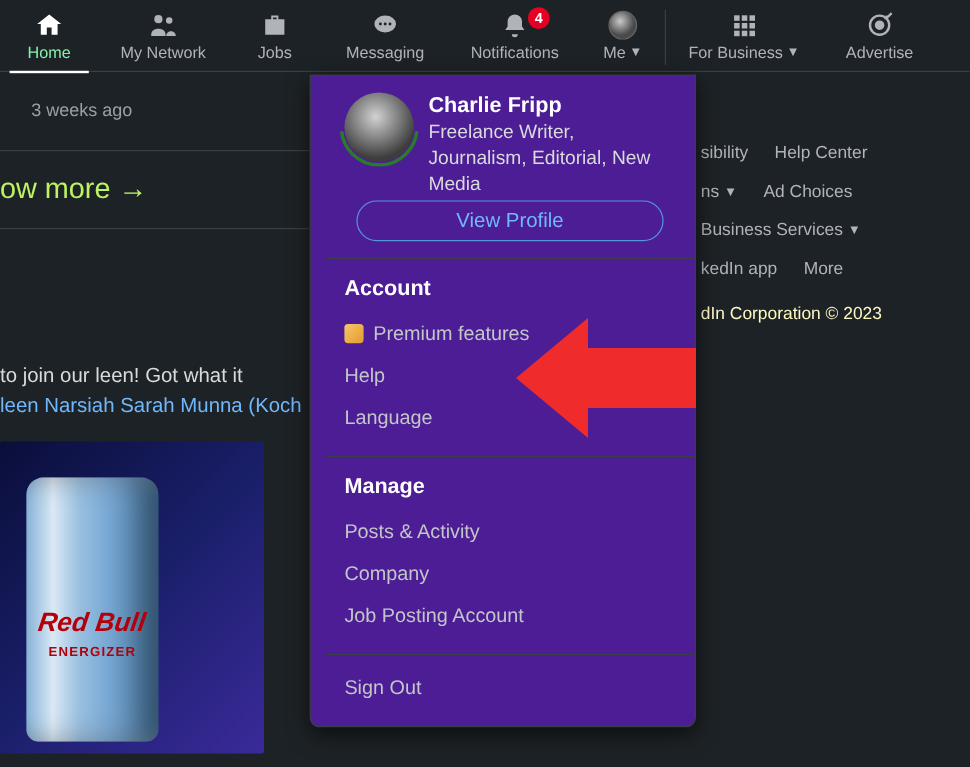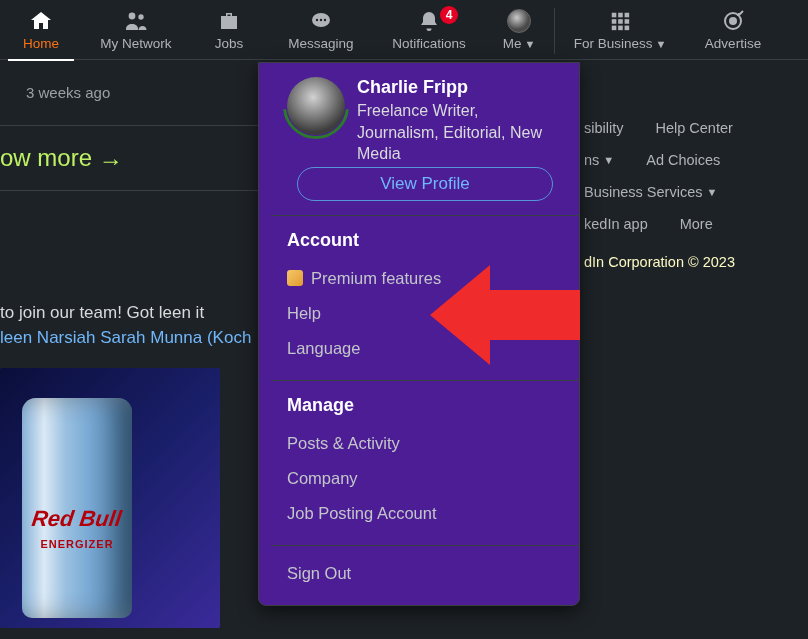--- a/index.html
+++ b/index.html
@@ -28,21 +28,21 @@
     width: 100px;
     color: #b0b3b8;
     font-size: 13.5px;
     cursor: pointer;
     padding-top: 2px;
     position: relative;
   }
   .nav-item.narrow { width: 68px; }
   .nav-item.mid { width: 108px; }
   .nav-item .icon { height: 26px; display:flex; align-items:center; justify-content:center; }
-  .nav-item.active { color: #f97316; }
+  .nav-item.active { color: #86efac; }
   .nav-item.active .underline {
     position: absolute;
     bottom: -10px;
     left: 8px; right: 8px;
     height: 2px;
     background: #ffffff;
   }
   .nav-label { margin-top: 2px; display:flex; align-items:center; gap:3px;}
   .badge {
     position: absolute;
@@ -172,21 +172,21 @@
   
   .footer {
     position: absolute;
     right: 0;
     top: 112px;
     width: 224px;
     color: #b0b3b8;
     font-size: 14.5px;
   }
   .footer-row {
-    display:flex; gap:32px;
+    display:flex; gap:22px;
     padding: 8px 0;
     align-items:center;
   }
   .footer a { color:#b0b3b8; cursor:pointer; display:flex; align-items:center; gap:4px;}
   .copyright { margin-top:14px; color:#fef9c3; }
 
   
   .red-arrow {
     position: absolute;
     left: 430px;
@@ -289,21 +289,21 @@
     <span class="nav-label">Advertise</span>
   </div>
 </div>
 
 <div class="left-area">
   <div class="timestamp">3 weeks ago</div>
   <div class="hr"></div>
   <div class="showmore">ow more →</div>
   <div class="hr"></div>
   <div class="team-text">
-    <div>to join our team! Got leen it</div>
+    <div>to join our leen! Got what it</div>
     <div class="blue">leen Narsiah Sarah Munna (Koch</div>
   </div>
   <div class="redbull-card">
     <div class="can">
       <div class="rb">Red Bull</div>
       <div class="en">ENERGIZER</div>
     </div>
   </div>
 </div>
 

